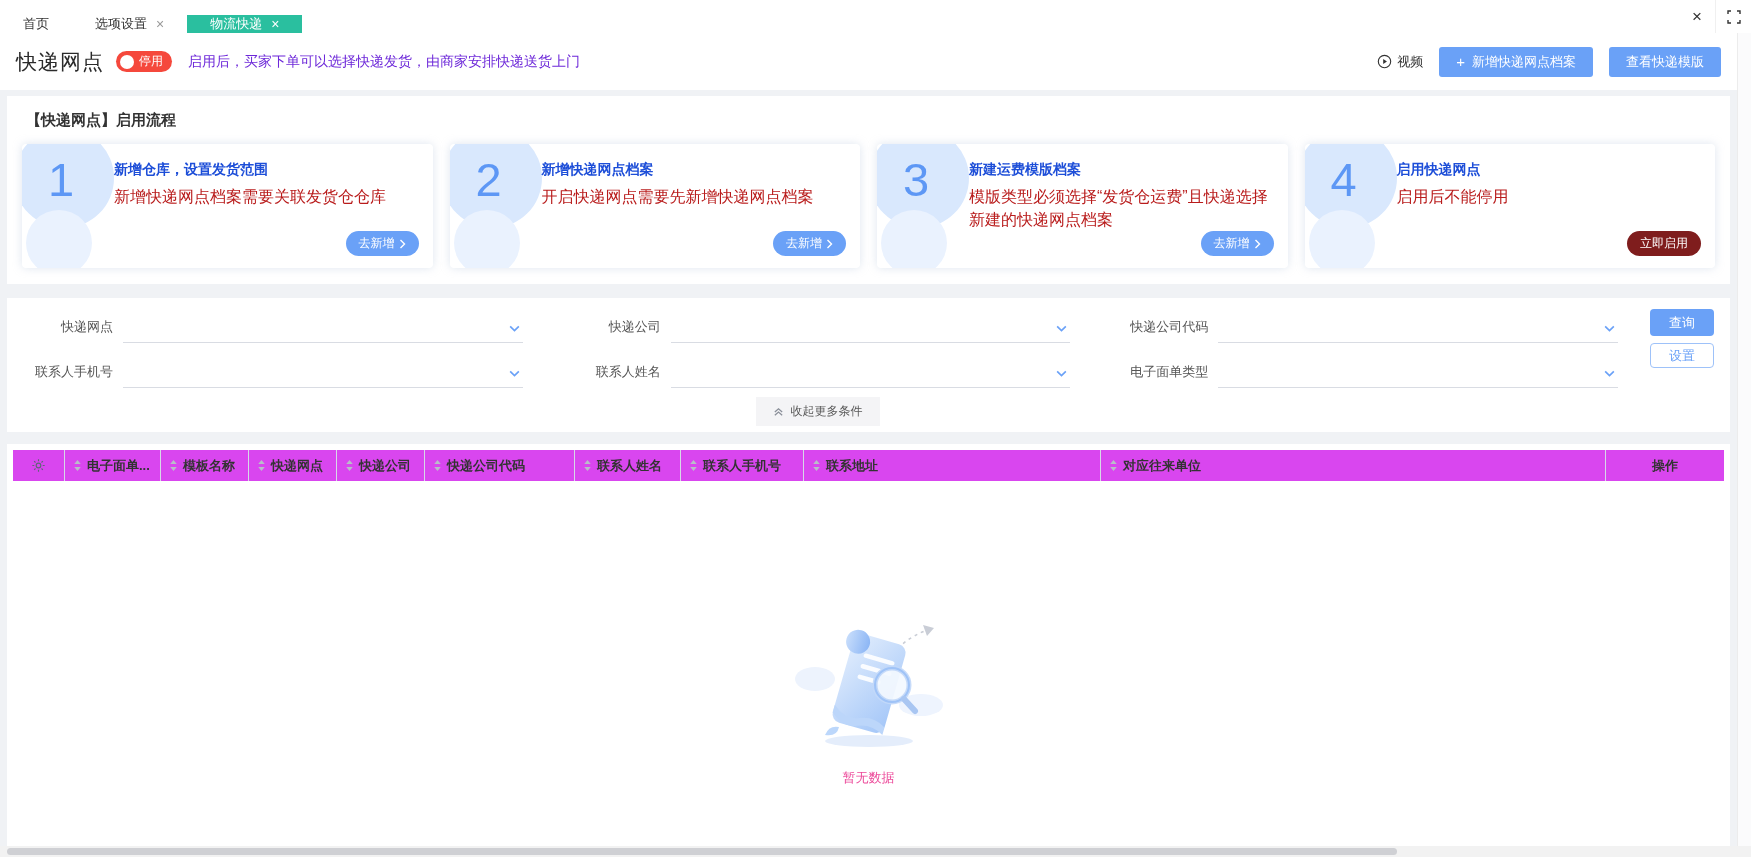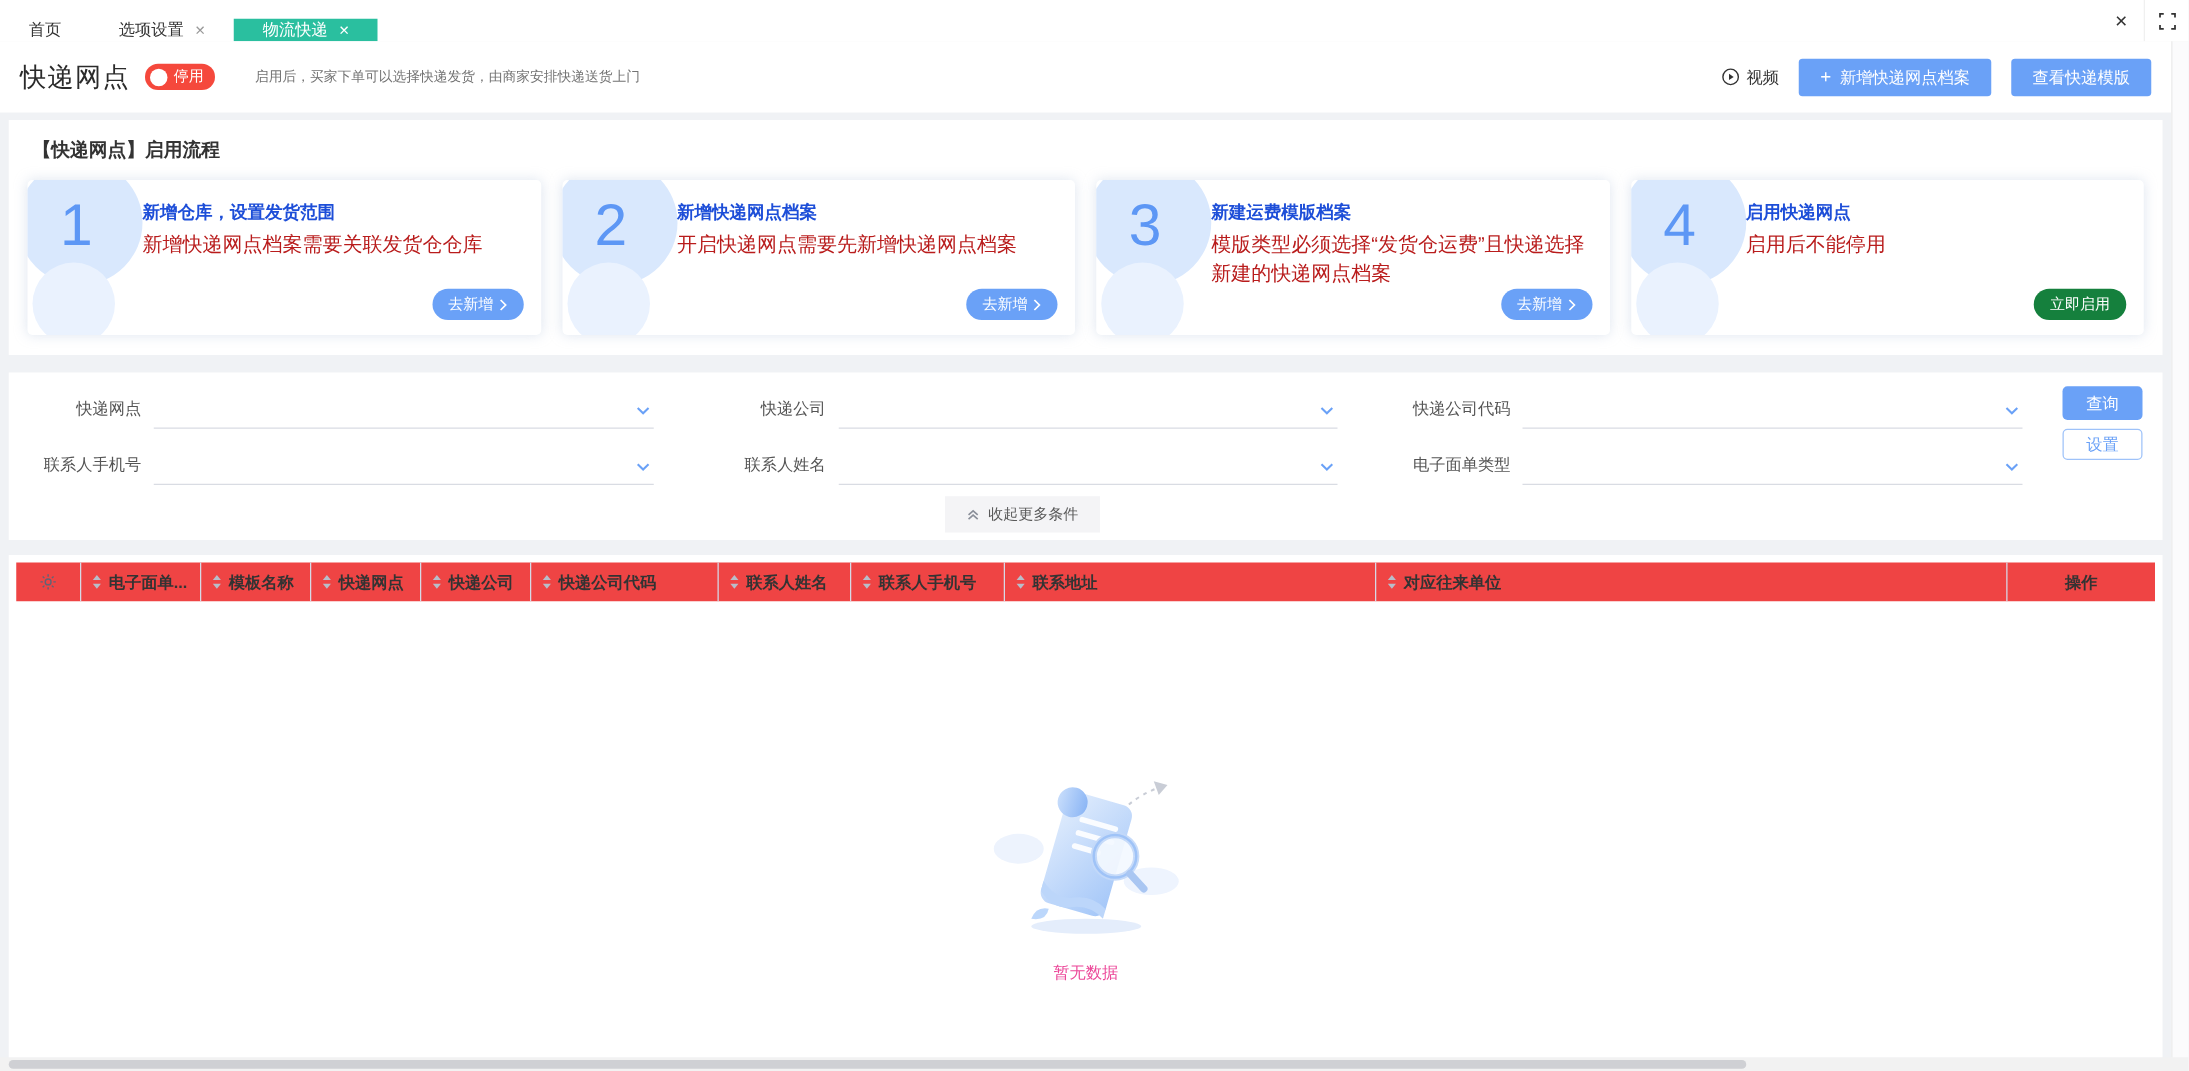--- a/index.html
+++ b/index.html
@@ -22,56 +22,56 @@
   .body-row{display:flex;flex:1;min-height:0}
   .content-col{flex:1;display:flex;flex-direction:column;min-width:0}
   .vscroll{width:14px;background:#fbfbfc;border-left:1px solid #ececec;flex-shrink:0}
 
   
   .page-header{height:57px;background:#fff;display:flex;align-items:center;padding:0 16px;gap:12px;flex-shrink:0}
   .page-title{font-size:21px;color:#2b2b2b;letter-spacing:1px}
   .status-badge{display:flex;align-items:center;background:#f5483c;border-radius:11px;height:21px;padding:0 9px 0 4px;gap:5px;cursor:pointer}
   .status-dot{width:14px;height:14px;border-radius:50%;background:#fff}
   .status-text{color:#fff;font-size:12px}
-  .page-desc{font-size:11px;color:#737373;margin-left:20px}
+  .page-desc{font-size:14px;color:#6d28d9;margin-left:4px}
   .header-right{margin-left:auto;display:flex;align-items:center;gap:16px}
   .video-link{display:flex;align-items:center;gap:5px;font-size:13px;color:#333;cursor:pointer}
   .btn-primary{background:#6aa1f7;color:#fff;font-size:13px;border:none;border-radius:3px;height:30px;padding:0 17px;display:flex;align-items:center;gap:7px;cursor:pointer}
   .plus-glyph{font-size:15px;line-height:1}
 
   
   .flow-panel{background:#fff;margin:6px 7px 0;padding:13px 15px 16px;flex-shrink:0}
   .flow-title{font-size:15px;font-weight:bold;color:#333;margin:2px 0 14px 4px}
   .flow-steps{display:flex;gap:17px}
   .step-card{flex:1;background:#fff;border-radius:4px;box-shadow:0 0 10px rgba(168,186,214,.38);position:relative;overflow:hidden;padding:17px 14px 12px 92px;min-height:110px;display:flex;flex-direction:column}
   .step-card::before{content:"";position:absolute;left:-8px;top:-16px;width:100px;height:100px;border-radius:50%;background:#d9e8fd}
   .step-card::after{content:"";position:absolute;left:4px;top:66px;width:66px;height:66px;border-radius:50%;background:#eaf2fe}
   .step-num{position:absolute;left:26px;top:8px;font-size:47px;color:#5d97f5;z-index:2}
   .step-title{font-size:14px;font-weight:bold;color:#1d4ed8;margin-bottom:6px;position:relative;z-index:2}
   .step-desc{font-size:16px;color:#b91c1c;line-height:1.45;position:relative;z-index:2}
   .step-btn{margin-top:auto;align-self:flex-end;background:#6aa1f7;color:#fff;border:none;border-radius:999px;font-size:12px;padding:4px 13px;display:flex;align-items:center;gap:4px;cursor:pointer;position:relative;z-index:2}
-  .step-btn.soft{background:#15803d}
+  .step-btn.soft{background:#7f1d1d}
 
   
   .search-panel{background:#fff;margin:14px 7px 0;padding:12px 112px 6px 10px;position:relative;flex-shrink:0}
   .search-grid{display:grid;grid-template-columns:1fr 1fr 1fr;column-gap:42px;row-gap:12px}
   .field{display:flex;align-items:flex-end;gap:10px;height:33px}
   .field-label{width:96px;text-align:right;font-size:13px;color:#555;padding-bottom:7px;flex-shrink:0;white-space:nowrap}
   .field-line{flex:1;border-bottom:1px solid #d9dce3;height:28px;display:flex;align-items:center;position:relative}
   .field-input{border:none;outline:none;width:100%;font-size:13px;background:transparent;height:24px;color:#333}
   .chevron-down{position:absolute;right:2px;bottom:7px;display:flex;cursor:pointer}
   .search-btns{position:absolute;right:16px;top:11px;display:flex;flex-direction:column;gap:7px;width:64px}
   .btn-query{background:#6aa1f7;color:#fff;border:none;border-radius:4px;height:27px;font-size:13px;cursor:pointer}
   .btn-settings{background:#fff;color:#6aa1f7;border:1px solid #9ec2f9;border-radius:4px;height:25px;font-size:13px;cursor:pointer}
   .collapse-row{display:flex;justify-content:center;margin-top:9px}
   .collapse-btn{display:flex;align-items:center;gap:7px;background:#f4f4f6;border:none;color:#595959;font-size:12px;padding:6px 17px;cursor:pointer}
 
   
   .table-panel{background:#fff;margin:12px 7px 0;flex:1;padding:6px 6px 0;display:flex;flex-direction:column;min-height:0}
-  .table-header{display:flex;background:#ef4444;height:31px;align-items:stretch;flex-shrink:0}
+  .table-header{display:flex;background:#d946ef;height:31px;align-items:stretch;flex-shrink:0}
   .th{display:flex;align-items:center;gap:5px;padding:0 8px;font-size:13px;font-weight:bold;color:#333;border-right:1px solid #d6d9e7;cursor:pointer;white-space:nowrap;overflow:hidden}
   .th.center{justify-content:center}
   .th.last{border-right:none}
   .th-gear{width:52px;display:flex;align-items:center;justify-content:center;border-right:1px solid #d6d9e7;cursor:pointer;flex-shrink:0}
   .table-body{flex:1;display:flex;flex-direction:column;align-items:center;padding-top:128px}
   .empty-text{font-size:13px;color:#ec4899;margin-top:12px}
 
   
   .hscroll{height:11px;background:#f2f2f2;flex-shrink:0;position:relative}
   .hscroll-thumb{position:absolute;left:7px;top:2px;height:7px;width:1390px;background:#cfd0d4;border-radius:4px;cursor:pointer}

